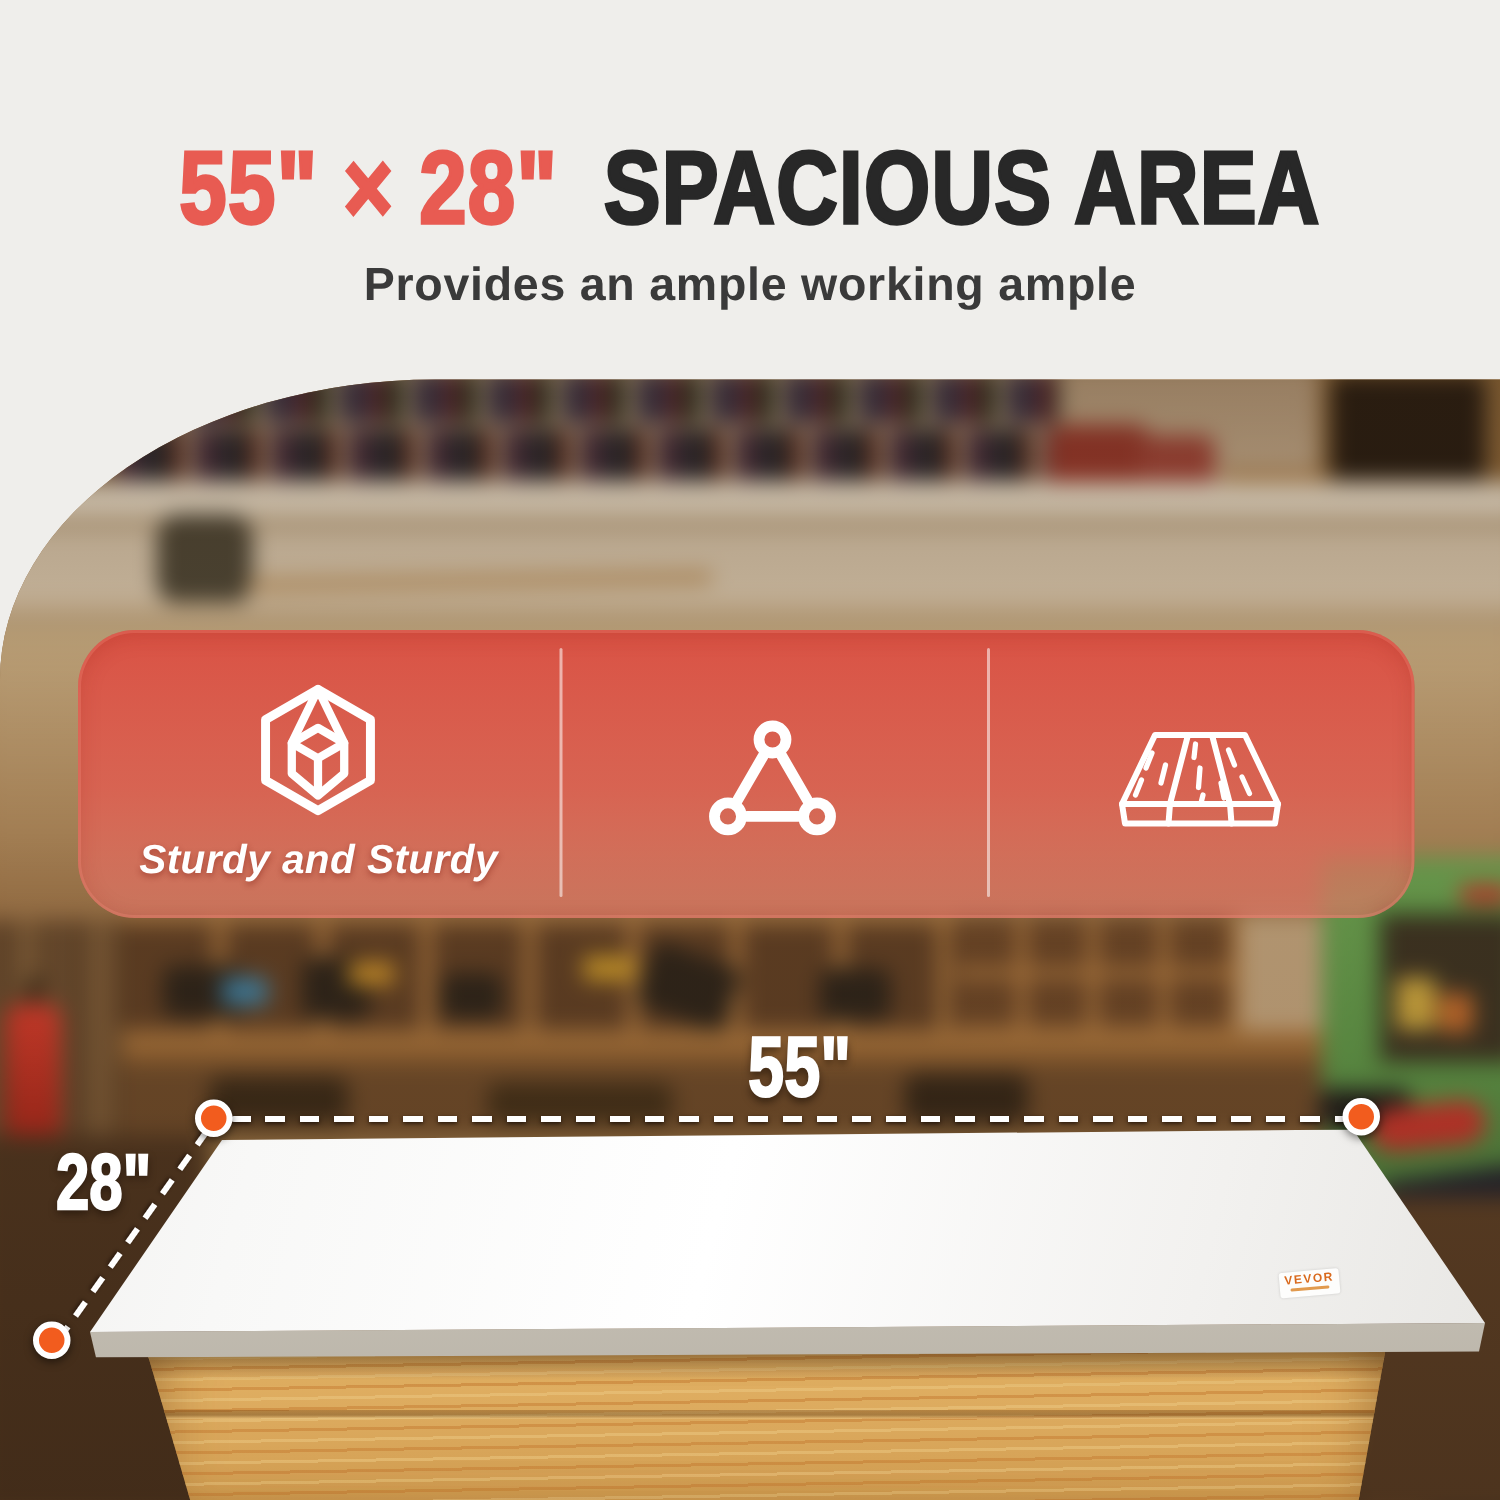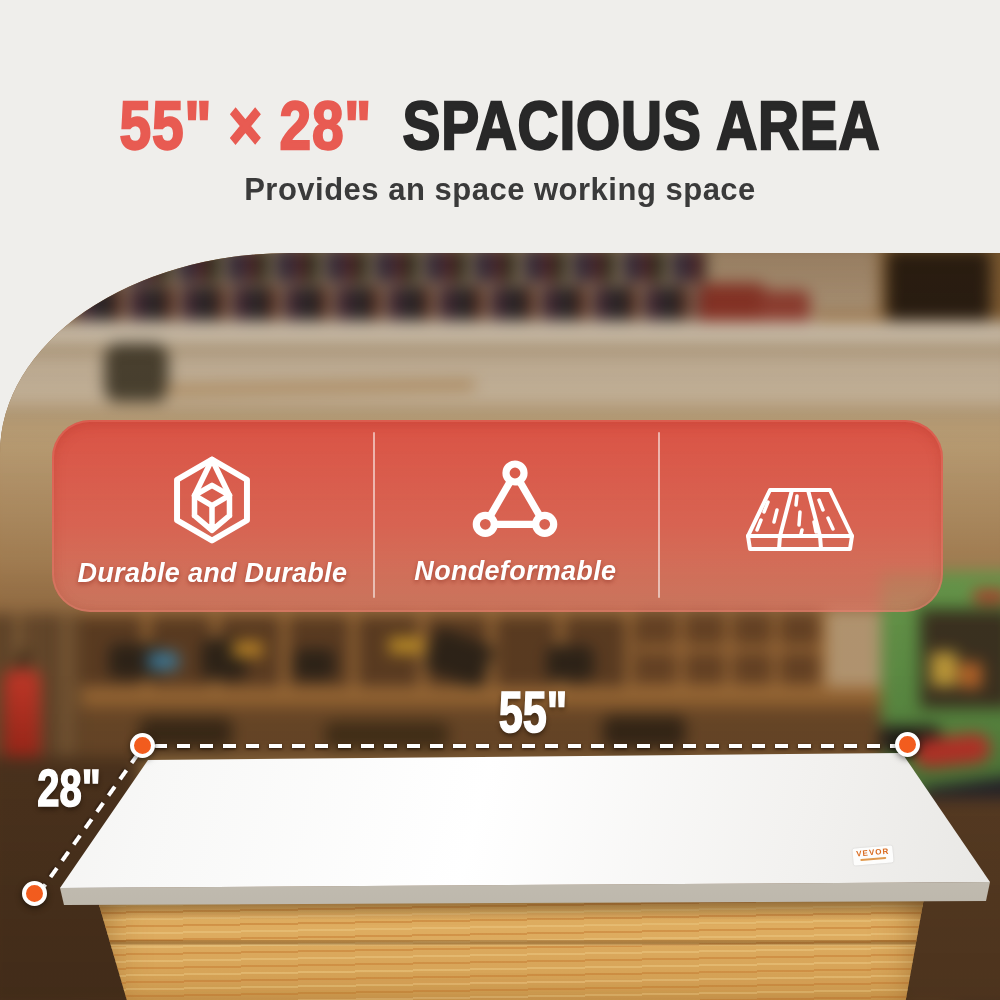--- a/index.html
+++ b/index.html
@@ -154,21 +154,21 @@
 </head>
 <body>
 
 <div class="stage">
 
   <header class="headline">
     <h1>
       <span class="t-red" style="color:#E85B52">55" × 28"</span>
       <span class="t-dark" style="color:#282828">SPACIOUS AREA</span>
     </h1>
-    <p class="subtitle">Provides an space working space</p>
+    <p class="subtitle">Provides an ample working ample</p>
   </header>
 
   <div class="photo">
     <div class="bg">
       <div class="bg-base"></div>
       <div class="left-planks"></div>
       <div class="bins">
         <div class="bins-row r1"></div>
         <div class="bins-row r2"></div>
       </div>
@@ -219,30 +219,29 @@
     </div>
     <div class="photo-tint"></div>
 
     <div class="banner">
       <div class="feature f1">
         <svg class="icon-svg" width="92" height="96" viewBox="0 0 100 100">
           <polygon points="50,6 88,28 88,72 50,94 12,72 12,28" stroke-width="6.5"></polygon>
           <polygon points="50,34 69,45 50,56 31,45" stroke-width="6"></polygon>
           <path d="M50,6 L31,45 M50,6 L69,45 M31,45 L31,67 M69,45 L69,67 M50,56 L50,83 M31,67 L50,83 M69,67 L50,83" stroke-width="6"></path>
         </svg>
-        <span class="feature-label">Durable and Durable</span>
+        <span class="feature-label">Sturdy and Sturdy</span>
       </div>
       <div class="feature f2">
         <svg class="icon-svg" width="90" height="92" viewBox="0 0 100 100">
           <circle cx="50" cy="20" r="10" stroke-width="8"></circle>
           <circle cx="17" cy="77" r="10" stroke-width="8"></circle>
           <circle cx="83" cy="77" r="10" stroke-width="8"></circle>
           <path d="M43.5,31.5 L23.5,66 M56.5,31.5 L76.5,66 M31,77 L69,77" stroke-width="8"></path>
         </svg>
-        <span class="feature-label">Nondeformable</span>
       </div>
       <div class="feature f3">
         <svg class="icon-svg" width="122" height="80" viewBox="0 0 120 80">
           <path d="M30,10 L90,10 L112,56 L8,56 Z" stroke-width="4"></path>
           <path d="M8,56 L112,56 L110,69 L10,69 Z" stroke-width="4"></path>
           <path d="M52,10 L40,56 M40,56 L39,69 M68,10 L80,56 M80,56 L81,69" stroke-width="4"></path>
           <path d="M28,22 L24,32 M21,40 L17,50 M37,30 L34,42 M57,16 L56,25 M60,32 L59,45 M62,50 L61,54 M79,20 L83,30 M88,38 L93,49 M74,42 L76,52" stroke-width="3.5"></path>
         </svg>
       </div>
       <div class="divider div1"></div>

